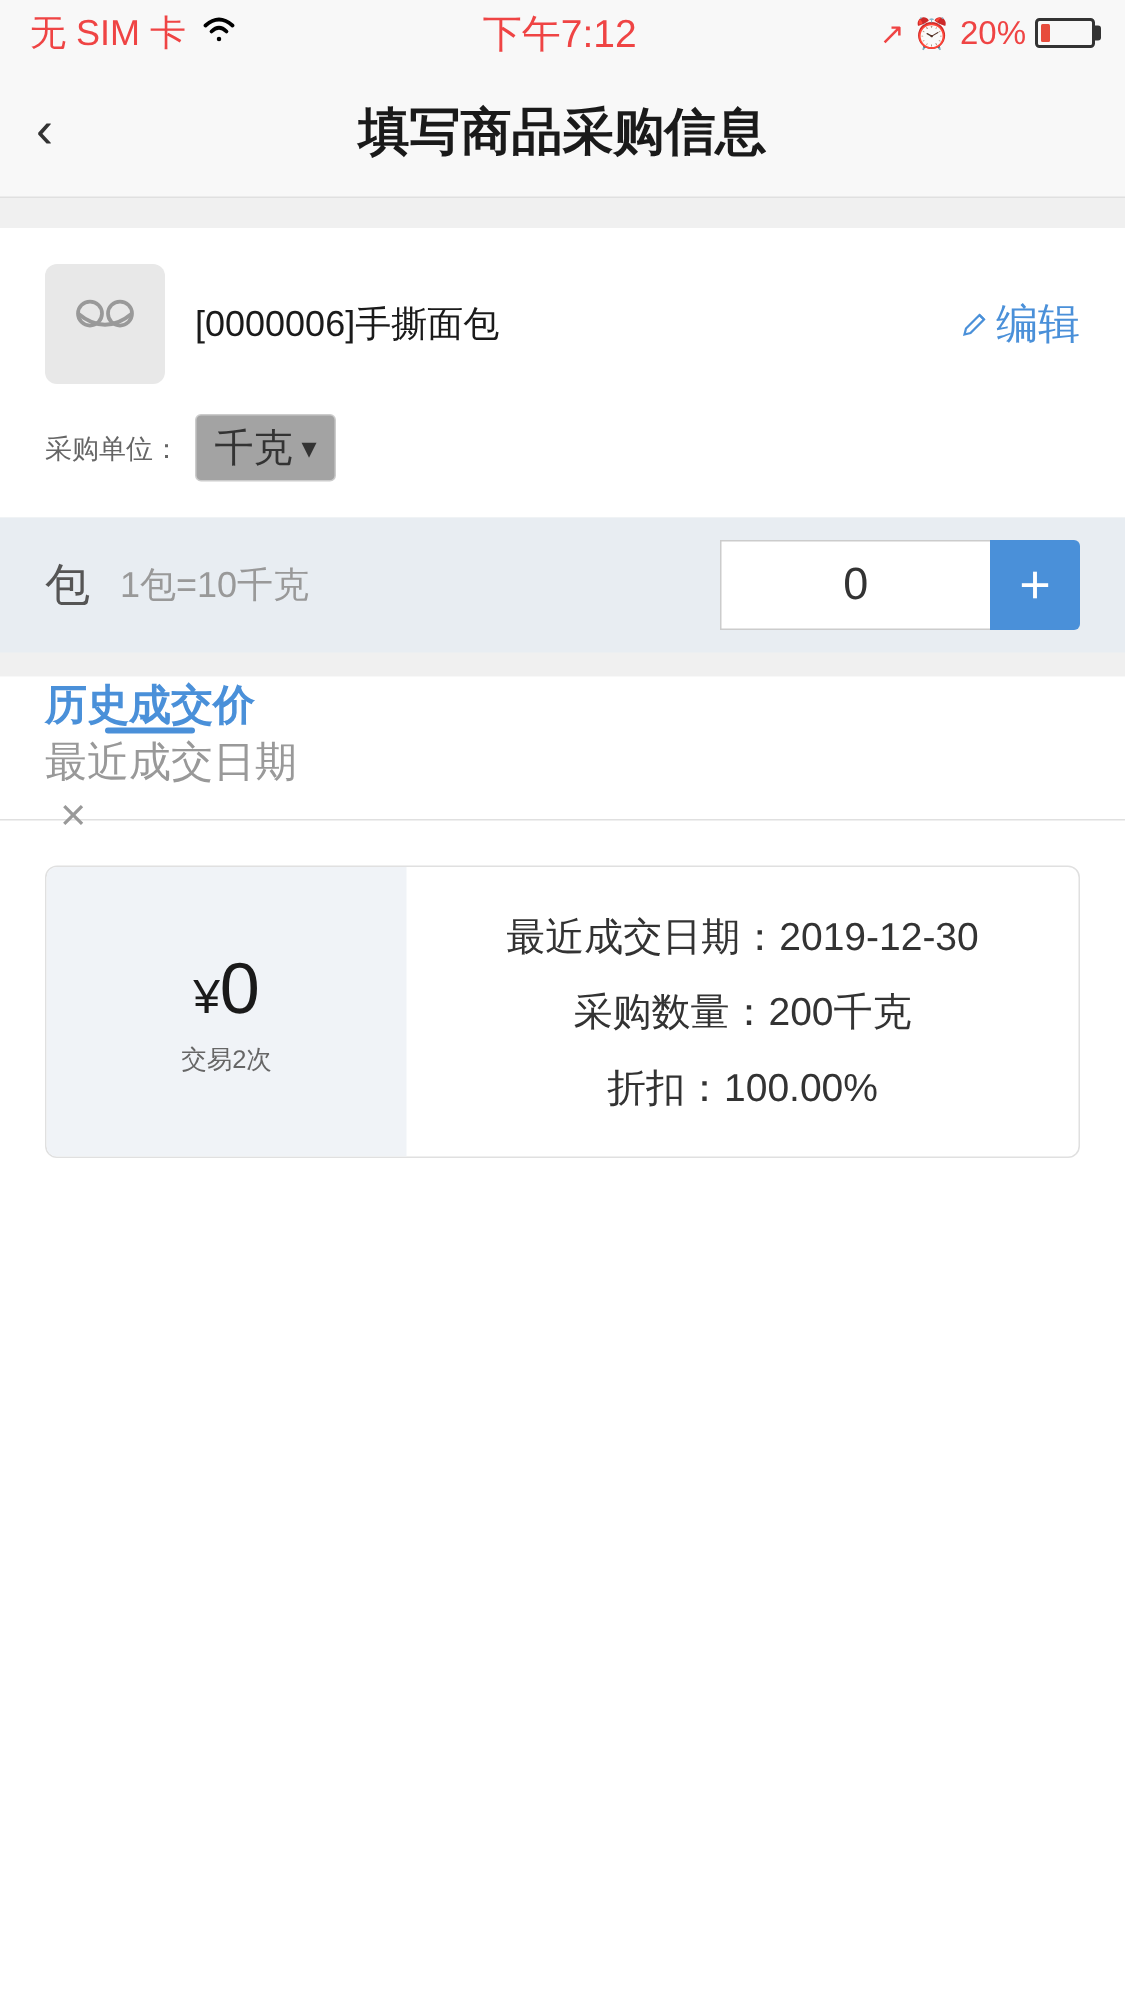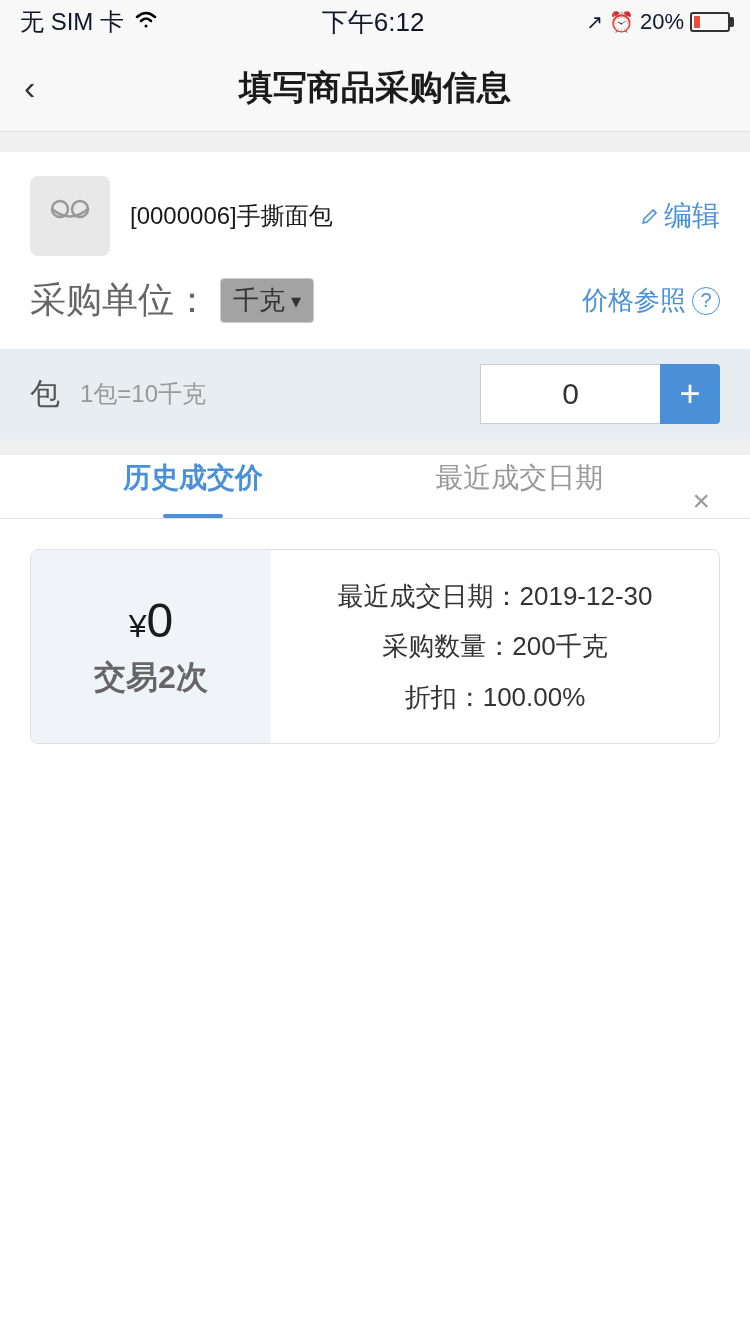--- a/index.html
+++ b/index.html
@@ -15,21 +15,21 @@
     
     .status-bar {
       width: 750px;
       height: 44px;
       background: #f8f8f8;
       display: flex;
       align-items: center;
       justify-content: space-between;
       padding: 0 20px;
       font-size: 24px;
-      color: #0f172a;
+      color: #ef4444;
       gap: 22px;
     }
     .status-left { display: flex; align-items: center; gap: 8px; }
     .status-center { font-size: 26px; font-weight: 500; }
     .status-right { display: flex; align-items: center; gap: 6px; font-size: 22px; }
     .battery-icon {
       width: 40px; height: 20px; border: 2px solid #333; border-radius: 3px;
       position: relative; display: inline-flex; align-items: center; padding: 2px;
     }
     .battery-icon::after {
@@ -114,21 +114,21 @@
       cursor: pointer;
       white-space: nowrap;
     }
     .unit-row {
       display: flex;
       align-items: center;
       justify-content: space-between;
       margin-top: 8px;
     }
     .unit-label {
-      font-size: 36px;
+      font-size: 18px;
       color: #666;
     }
     .unit-select {
       display: inline-flex;
       align-items: center;
       border: 1px solid #ccc;
       border-radius: 4px;
       padding: 4px 12px;
       font-size: 26px;
       color: #333;
@@ -193,24 +193,25 @@
       border-radius: 0 4px 4px 0;
     }
 
     
     .tab-panel {
       background: #fff;
       margin-top: 16px;
     }
     .tab-header {
       display: flex;
-      align-items: flex-end;
+      align-items: flex-start;
       border-bottom: 1px solid #e0e0e0;
       padding: 0 30px;
-      height: 64px;
+      height: 96px;
+      flex-direction: column;
     }
     .tab-item {
       flex: 1;
       text-align: center;
       font-size: 28px;
       color: #999;
       cursor: pointer;
       position: relative;
       height: 80px;
       display: flex;
@@ -260,24 +261,23 @@
     }
     .history-price {
       font-size: 48px;
       color: #1a1a1a;
       font-weight: 500;
     }
     .history-price-symbol {
       font-size: 32px;
     }
     .history-trades {
-      font-size: 32px;
+      font-size: 17px;
       color: #666;
       margin-top: 8px;
-      font-weight: bold;
     }
     .history-right {
       flex: 1;
       padding: 28px 24px;
       display: flex;
       flex-direction: column;
       gap: 14px;
       align-items: center;
     }
     .history-detail-row {
@@ -299,21 +299,21 @@
   <div class="status-left">
     <span>无 SIM 卡</span>
     <span>
       <svg width="28" height="22" viewBox="0 0 28 22">
         <path d="M14 18 L14 18" stroke="#000" stroke-width="3" stroke-linecap="round"></path>
         <path d="M9 13 Q14 8 19 13" stroke="#000" stroke-width="2.5" fill="none" stroke-linecap="round"></path>
         <path d="M5 9 Q14 1 23 9" stroke="#000" stroke-width="2.5" fill="none" stroke-linecap="round"></path>
       </svg>
     </span>
   </div>
-  <div class="status-center">下午6:12</div>
+  <div class="status-center">下午7:12</div>
   <div class="status-right">
     <span style="font-size:20px;">↗</span>
     <span style="font-size:20px;">⏰</span>
     <span>20%</span>
     <span class="battery-icon">
       <span class="battery-fill"></span>
     </span>
   </div>
 </div>
 
@@ -345,24 +345,20 @@
     </span>
   </div>
   <div class="unit-row">
     <div style="display:flex;align-items:center;gap:10px;">
       <span class="unit-label">采购单位：</span>
       <span class="unit-select">
         <span>千克</span>
         <span style="font-size:20px;">▾</span>
       </span>
     </div>
-    <span class="price-ref">
-      <span>价格参照</span>
-      <span style="width:28px;height:28px;border-radius:50%;border:1.5px solid #4a90d9;display:inline-flex;align-items:center;justify-content:center;font-size:20px;color:#4a90d9;">?</span>
-    </span>
   </div>
 </div>
 
 <div class="quantity-row">
   <span class="quantity-unit-label">包</span>
   <span class="quantity-hint">1包=10千克</span>
   <div class="quantity-spacer"></div>
   <div class="quantity-input-wrap">
     <input class="quantity-input" type="text" value="0" style="">
     <div class="quantity-plus">+</div>

